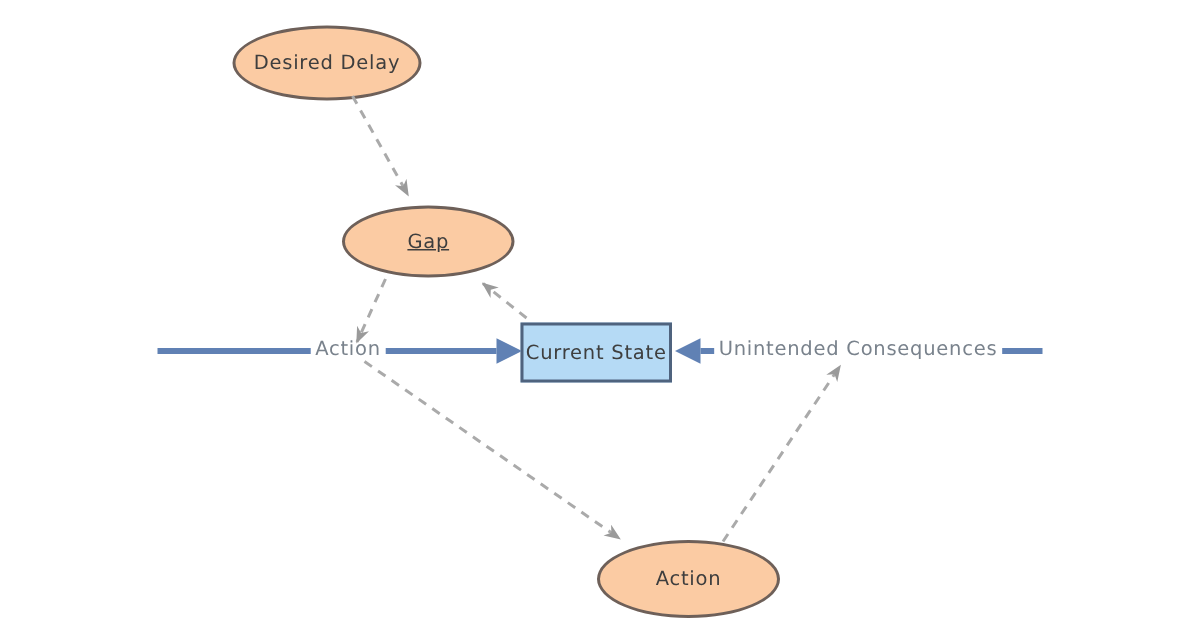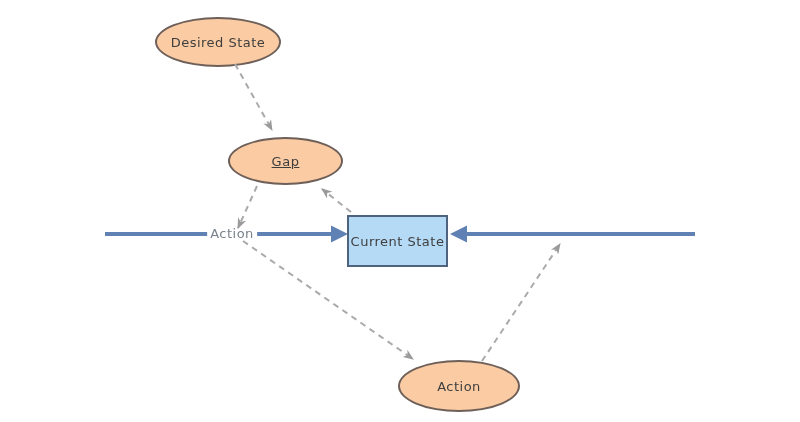--- a/index.html
+++ b/index.html
@@ -52,21 +52,21 @@
     background: var(--node-fill);
     border: 2px solid var(--node-border);
     border-radius: 50%;
   }
   .rect {
     background: var(--box-fill);
     border: 2px solid var(--box-border);
   }
   #node-desired-state { left: 155px; top: 17px;  width: 126px; height: 50px; }
   #node-gap           { left: 228px; top: 137px; width: 115px; height: 48px; text-decoration: underline; }
-  #node-current-state { left: 347px; top: 215px; width: 101px; height: 52px; }
+  #node-current-state { left: 347px; top: 215px; width: 101px; height: 40px; }
   #node-delay         { left: 398px; top: 360px; width: 122px; height: 52px; }
 
   
   .edge-label {
     position: absolute;
     transform: translate(-50%, -50%);
     background: var(--canvas-bg);
     color: var(--edge-label-text);
     font-size: 13px;
     letter-spacing: 0.5px;
@@ -95,25 +95,26 @@
 
   <svg id="blue-layer" class="layer" viewBox="0 0 800 422">
     <line class="flow-line" x1="105" y1="234" x2="331" y2="234"></line>
     <polygon class="flow-head" points="331,225.5 331,242.5 348,234"></polygon>
     <line class="flow-line" x1="467" y1="234" x2="695" y2="234"></line>
     <polygon class="flow-head" points="467,225.5 467,242.5 450,234"></polygon>
   </svg>
 
   <div id="label-layer" class="layer">
     <div class="edge-label" id="label-action">Action</div>
+    <div class="edge-label" id="label-unintended">Unintended Consequences</div>
   </div>
 
   <div id="node-layer" class="layer">
     <div class="node ellipse" id="node-desired-state">
-      <span>Desired State</span>
+      <span>Desired Delay</span>
     </div>
     <div class="node ellipse" id="node-gap">
       <span>Gap</span>
     </div>
     <div class="node rect" id="node-current-state">
       <span>Current State</span>
     </div>
     <div class="node ellipse" id="node-delay">
       <span>Action</span>
     </div>

